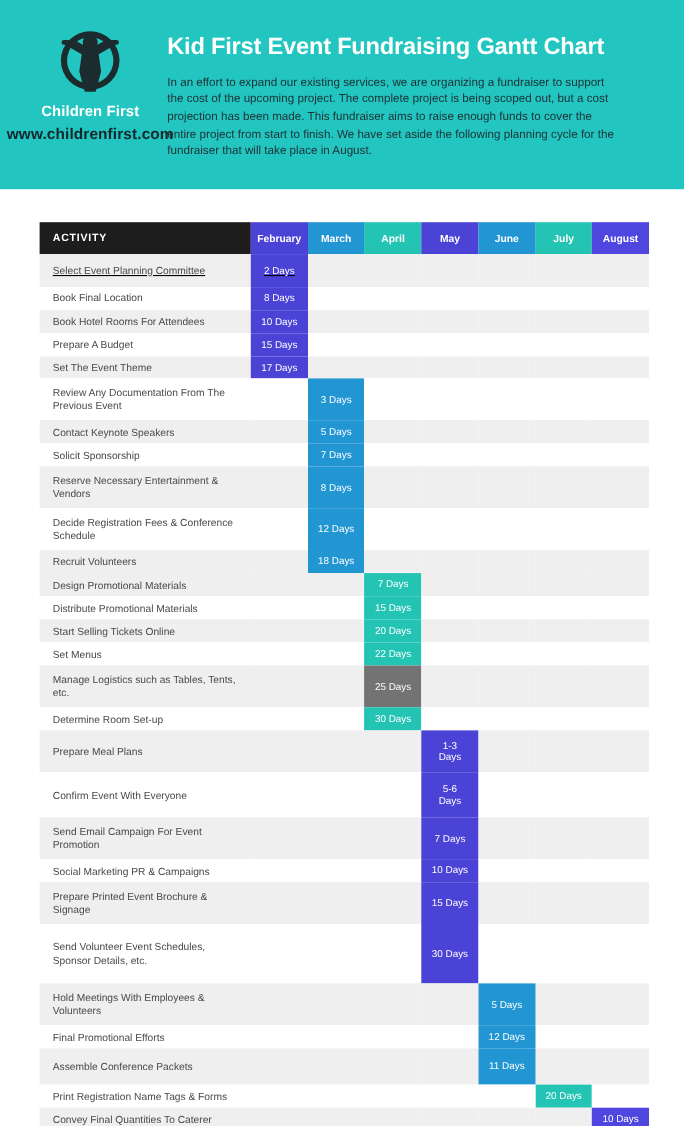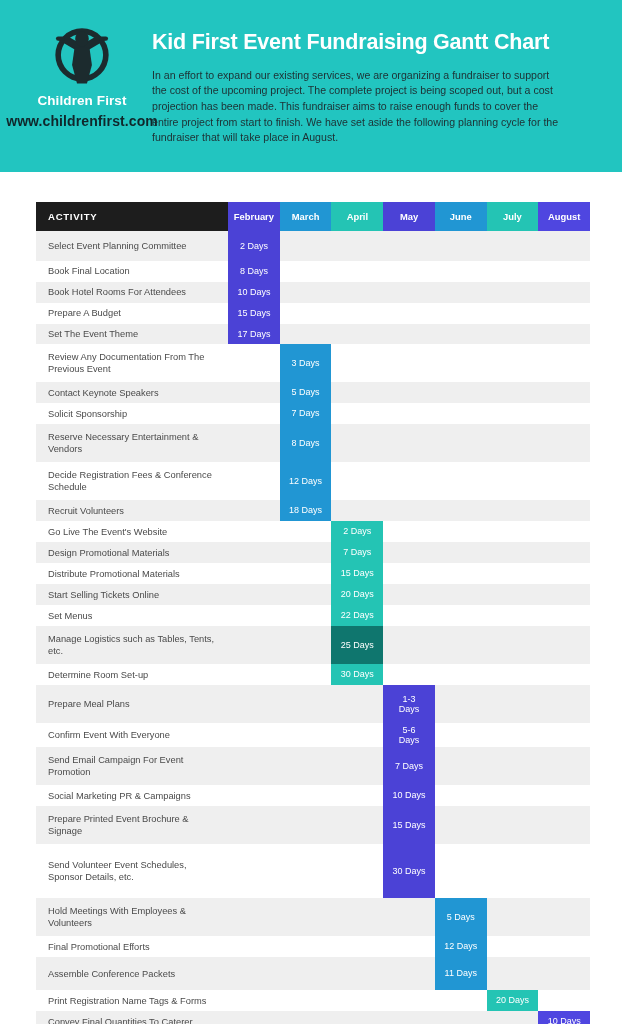--- a/index.html
+++ b/index.html
@@ -141,21 +141,21 @@
           <th class="month-head" style="background: rgb(33, 150, 211);">March</th>
           <th class="month-head" style="background: rgb(36, 196, 180);">April</th>
           <th class="month-head" style="background: rgb(75, 66, 214);">May</th>
           <th class="month-head" style="background: rgb(33, 150, 211);">June</th>
           <th class="month-head" style="background: rgb(36, 196, 180);">July</th>
           <th class="month-head" style="background: rgb(79, 70, 224);">August</th>
         </tr>
     </thead>
     <tbody>
 
-    <tr class="odd" style="height: 30px;">
+    <tr class="odd" style="height: 30px; text-decoration: underline;">
           <td class="activity-cell">Select Event Planning Committee</td>
           <td class="track bar" style="background: rgb(75, 66, 214);">2 Days</td>
           <td class="track"></td>
           <td class="track"></td>
           <td class="track"></td>
           <td class="track"></td>
           <td class="track"></td>
           <td class="track"></td>
         </tr>
         <tr class="even" style="height: 21px;">
@@ -251,30 +251,20 @@
         <tr class="odd" style="height: 21px;">
           <td class="activity-cell">Recruit Volunteers</td>
           <td class="track"></td>
           <td class="track bar" style="background: rgb(33, 150, 211);">18 Days</td>
           <td class="track"></td>
           <td class="track"></td>
           <td class="track"></td>
           <td class="track"></td>
           <td class="track"></td>
         </tr>
-        <tr class="even" style="height: 21px;">
-          <td class="activity-cell">Go Live The Event's Website</td>
-          <td class="track"></td>
-          <td class="track"></td>
-          <td class="track bar" style="background: rgb(36, 196, 180);">2 Days</td>
-          <td class="track"></td>
-          <td class="track"></td>
-          <td class="track"></td>
-          <td class="track"></td>
-        </tr>
         <tr class="odd" style="height: 21px;">
           <td class="activity-cell">Design Promotional Materials</td>
           <td class="track"></td>
           <td class="track"></td>
           <td class="track bar" style="background: rgb(36, 196, 180);">7 Days</td>
           <td class="track"></td>
           <td class="track"></td>
           <td class="track"></td>
           <td class="track"></td>
         </tr>
@@ -305,21 +295,21 @@
           <td class="track bar" style="background: rgb(36, 196, 180);">22 Days</td>
           <td class="track"></td>
           <td class="track"></td>
           <td class="track"></td>
           <td class="track"></td>
         </tr>
         <tr class="odd" style="height: 38px;">
           <td class="activity-cell">Manage Logistics such as Tables, Tents, etc.</td>
           <td class="track"></td>
           <td class="track"></td>
-          <td class="track bar" style="background: #0f766e;">25 Days</td>
+          <td class="track bar" style="background: #737373;">25 Days</td>
           <td class="track"></td>
           <td class="track"></td>
           <td class="track"></td>
           <td class="track"></td>
         </tr>
         <tr class="even" style="height: 21px;">
           <td class="activity-cell">Determine Room Set-up</td>
           <td class="track"></td>
           <td class="track"></td>
           <td class="track bar" style="background: rgb(36, 196, 180);">30 Days</td>
@@ -332,21 +322,21 @@
           <td class="activity-cell">Prepare Meal Plans</td>
           <td class="track"></td>
           <td class="track"></td>
           <td class="track"></td>
           <td class="track bar" style="background: rgb(75, 66, 214);">1-3
 Days</td>
           <td class="track"></td>
           <td class="track"></td>
           <td class="track"></td>
         </tr>
-        <tr class="even" style="height: 24px;">
+        <tr class="even" style="height: 41px;">
           <td class="activity-cell">Confirm Event With Everyone</td>
           <td class="track"></td>
           <td class="track"></td>
           <td class="track"></td>
           <td class="track bar" style="background: rgb(75, 66, 214);">5-6
 Days</td>
           <td class="track"></td>
           <td class="track"></td>
           <td class="track"></td>
         </tr>

